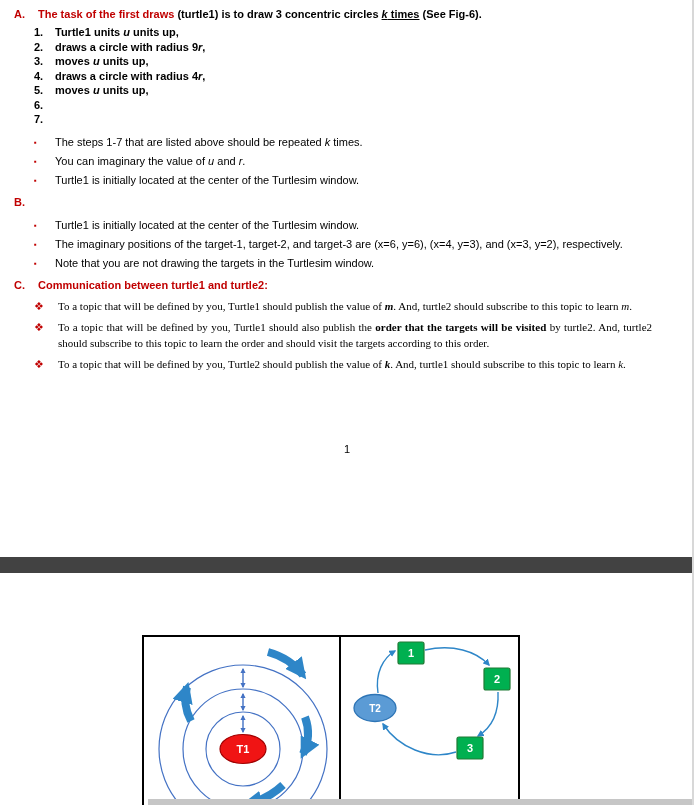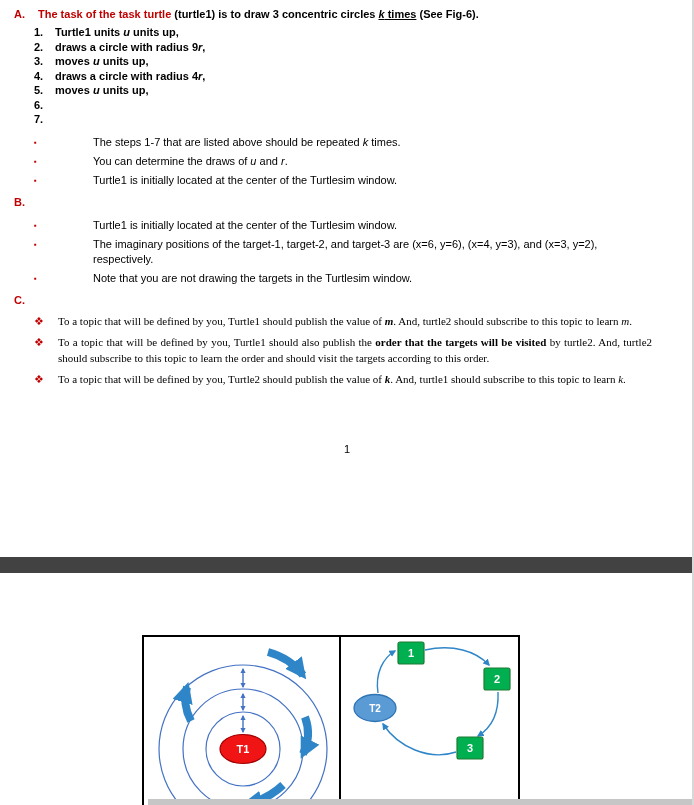--- a/index.html
+++ b/index.html
@@ -11,21 +11,21 @@
   .content{position:absolute;left:14px;top:5px;width:638px;}
   .heading{display:flex;line-height:15px;margin-top:7px;}
   .heading:first-child{margin-top:2px;}
   .hl{width:24px;flex:none;}
   .steps{margin-top:3px;}
   .step{display:flex;line-height:14.5px;margin-left:20px;}
   .num{width:21px;flex:none;font-weight:bold;}
   .bul{display:flex;line-height:15px;margin-left:20px;margin-top:4px;}
   .bul.first{margin-top:8px;}
   .bul .glyph{width:21px;flex:none;color:#C00000;font-size:8px;line-height:15px;}
-  .bul .txt{flex:1;margin-left:38px;}
+  .bul .txt{flex:1;}
   .citem{display:flex;line-height:15.5px;margin-left:20px;margin-top:6px;}
   .citem .glyph{width:24px;flex:none;color:#C00000;font-size:11px;}
   .citem .txt{flex:1;text-align:justify;font-family:Liberation Serif, serif;}
   .red{color:#C00000;}
   .b{font-weight:bold;}
   .i{font-style:italic;}
   .u{text-decoration:underline;}
   .pagenum{position:absolute;top:443px;left:0;width:694px;text-align:center;font-size:11px;}
   
   .separator{position:absolute;left:0;top:557px;width:694px;height:16px;background:#424242;}
@@ -45,21 +45,21 @@
 </style>
 </head>
 <body>
 
 <div id="screen">
 
   <div class="content">
 
     <div class="heading">
       <span class="hl red b">A.</span>
-      <span class="segs"><span class="red b">The task of the task turtle </span><span class="b">(turtle1) is to draw 3 concentric circles </span><span class="b i u">k</span><span class="b u"> times</span><span class="b"> (See Fig-6).</span></span>
+      <span class="segs"><span class="red b">The task of the first draws </span><span class="b">(turtle1) is to draw 3 concentric circles </span><span class="b i u">k</span><span class="b u"> times</span><span class="b"> (See Fig-6).</span></span>
     </div>
 
     <div class="steps">
       <div class="step">
         <span class="num">1.</span>
         <span class="txt"><span class="b">Turtle1 units </span><span class="b i">u</span><span class="b"> units up,</span></span>
       </div>
       <div class="step">
         <span class="num">2.</span>
         <span class="txt"><span class="b">draws a circle with radius 9</span><span class="b i">r</span><span class="b">,</span></span>
@@ -83,21 +83,21 @@
         <span class="num">7.</span>
       </div>
     </div>
 
     <div class="bul first">
       <span class="glyph">▪</span>
       <span class="txt"><span>The steps 1-7 that are listed above should be repeated </span><span class="i">k</span><span> times.</span></span>
     </div>
     <div class="bul">
       <span class="glyph">▪</span>
-      <span class="txt"><span>You can determine the draws of </span><span class="i">u</span><span> and </span><span class="i">r</span><span>.</span></span>
+      <span class="txt"><span>You can imaginary the value of </span><span class="i">u</span><span> and </span><span class="i">r</span><span>.</span></span>
     </div>
     <div class="bul">
       <span class="glyph">▪</span>
       <span class="txt"><span>Turtle1 is initially located at the center of the Turtlesim window.</span></span>
     </div>
 
     <div class="heading">
       <span class="hl red b">B.</span>
     </div>
 
@@ -109,20 +109,21 @@
       <span class="glyph">▪</span>
       <span class="txt"><span>The imaginary positions of the target-1, target-2, and target-3 are (x=6, y=6), (x=4, y=3), and (x=3, y=2), respectively.</span></span>
     </div>
     <div class="bul">
       <span class="glyph">▪</span>
       <span class="txt"><span>Note that you are not drawing the targets in the Turtlesim window.</span></span>
     </div>
 
     <div class="heading">
       <span class="hl red b">C.</span>
+      <span class="segs"><span class="red b">Communication between turtle1 and turtle2:</span></span>
     </div>
 
     <div class="citem">
       <span class="glyph">❖</span>
       <span class="txt"><span>To a topic that will be defined by you, Turtle1 should publish the value of </span><span class="b i">m</span><span>. And, turtle2 should subscribe to this topic to learn </span><span class="i">m</span><span>.</span></span>
     </div>
     <div class="citem">
       <span class="glyph">❖</span>
       <span class="txt"><span>To a topic that will be defined by you, Turtle1 should also publish the </span><span class="b">order that the targets will be visited</span><span> by turtle2. And, turtle2 should subscribe to this topic to learn the order and should visit the targets according to this order.</span></span>
     </div>

